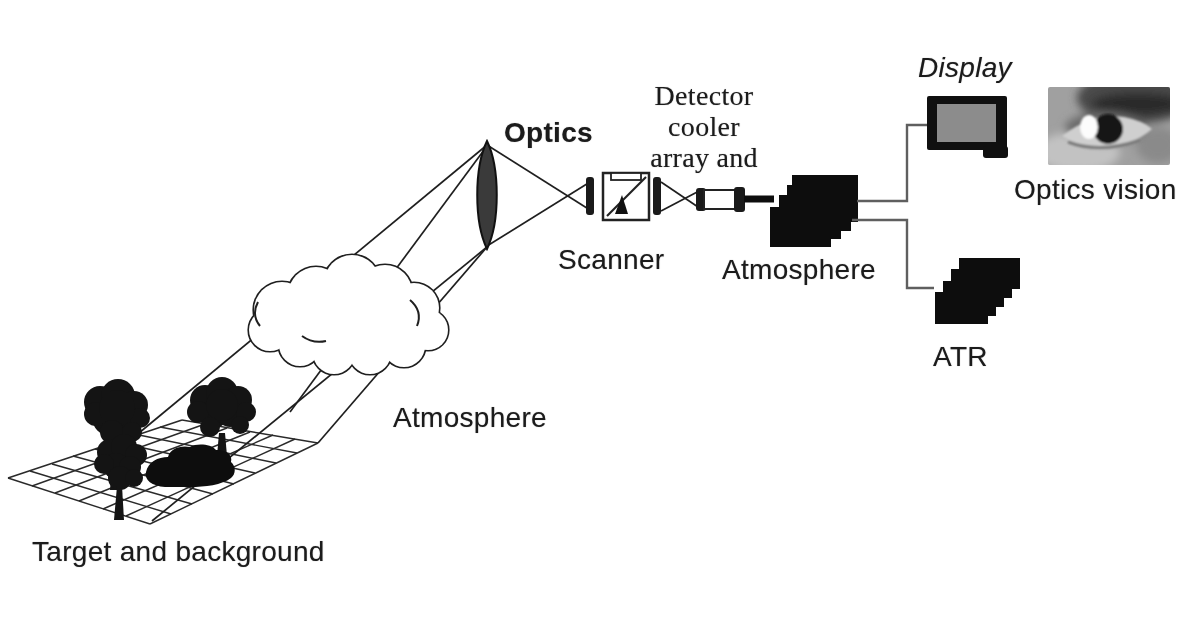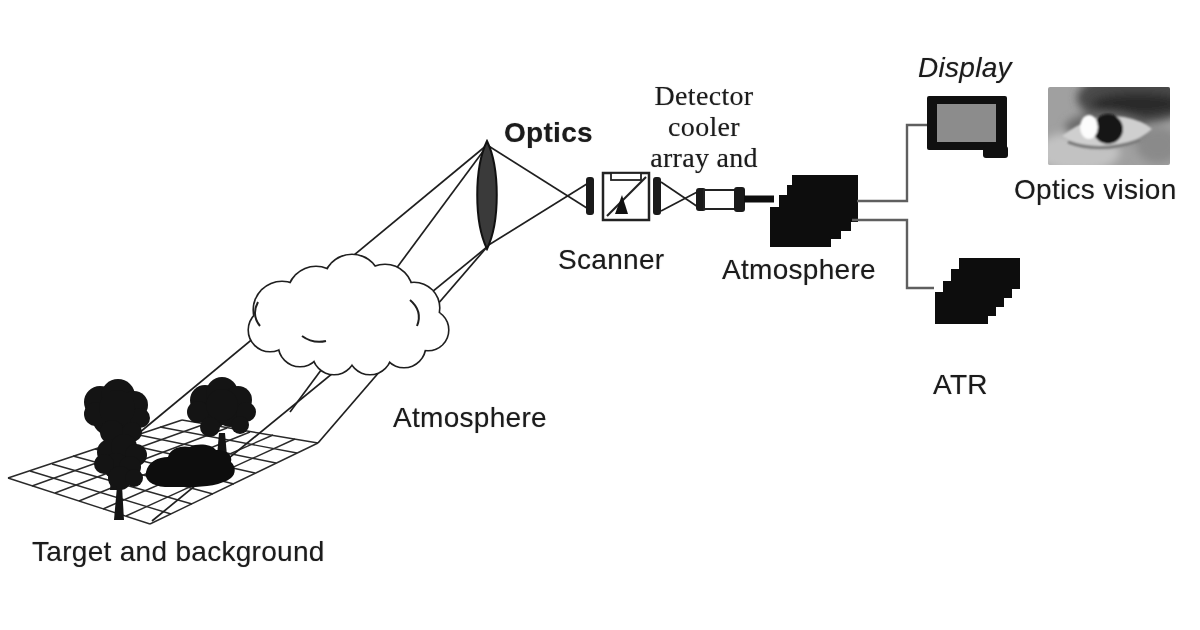--- a/index.html
+++ b/index.html
@@ -217,17 +217,17 @@
 <div class="lbl center" style="left:614px;top:80px;width:180px;font-family:Liberation Serif, serif;">
   <div>Detector</div>
   <div>cooler</div>
   <div>array and</div>
 </div>
 
 <div class="lbl" style="left:558px;top:244px;">Scanner</div>
 <div class="lbl" style="left:722px;top:254px;">Atmosphere</div>
 <div class="lbl" style="left:918px;top:52px;font-style:italic;">Display</div>
 <div class="lbl" style="left:1014px;top:174px;">Optics vision</div>
-<div class="lbl" style="left:933px;top:341px;margin-top:28px;">ATR</div>
+<div class="lbl" style="left:933px;top:341px;">ATR</div>
 <div class="lbl" style="left:393px;top:402px;">Atmosphere</div>
 <div class="lbl" style="left:32px;top:536px;">Target and background</div>
 
 </div>
 
 </body></html>

